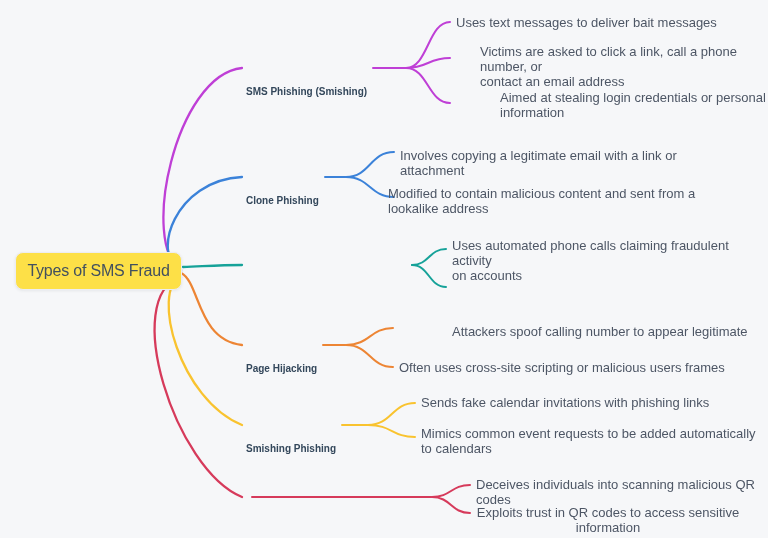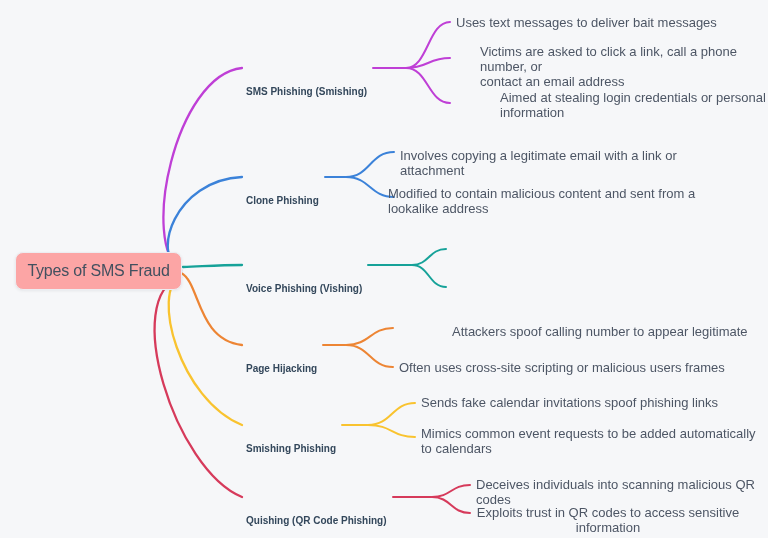--- a/index.html
+++ b/index.html
@@ -18,21 +18,21 @@
   }
   svg.links path{
     fill:none;
     stroke-width:2;
     stroke-linecap:round;
   }
   svg.links path.trunk{stroke-width:2.3;}
   .root-node{
     position:absolute;left:15px;top:252px;
     width:167px;height:38px;
-    background:#fca5a5;
+    background:#fde047;
     border:1px solid #ededf1;
     border-radius:8px;
     box-shadow:0 1px 3px rgba(40,50,70,.08);
     display:flex;align-items:center;justify-content:center;
     z-index:3;
     box-sizing:border-box;
   }
   .root-label{
     font-size:16px;
     color:#42505f;
@@ -107,52 +107,49 @@
   </div>
 
   <div class="branch-row" style="left:246px;top:59px;width:160px;">
     <span class="branch-label">SMS Phishing (Smishing)</span>
     <span class="branch-line" style="background: rgb(191, 63, 214);"></span>
   </div>
   <div class="branch-row" style="left:246px;top:168px;width:100px;">
     <span class="branch-label">Clone Phishing</span>
     <span class="branch-line" style="background: rgb(59, 130, 217);"></span>
   </div>
-  <div class="branch-row" style="left:246px;top:256px;width:166px;">
-    <span class="branch-label">Voice Phishing (Vishing)</span>
-    <span class="branch-line" style="background: rgb(22, 162, 153);"></span>
-  </div>
   <div class="branch-row" style="left:246px;top:336px;width:100px;">
     <span class="branch-label">Page Hijacking</span>
     <span class="branch-line" style="background: rgb(237, 133, 52);"></span>
   </div>
   <div class="branch-row" style="left:246px;top:416px;width:122px;">
     <span class="branch-label">Smishing Phishing</span>
     <span class="branch-line" style="background: rgb(249, 195, 47);"></span>
   </div>
   <div class="branch-row" style="left:246px;top:488px;width:186px;">
-    <span class="branch-label">Quishing (QR Code Phishing)</span>
     <span class="branch-line" style="background: rgb(214, 58, 91);"></span>
   </div>
 
   <div class="leaf" style="left:456px;top:15px;">Uses text messages to deliver bait messages</div>
   <div class="leaf" style="left:480px;top:44px;">Victims are asked to click a link, call a phone number, or
 contact an email address</div>
   <div class="leaf" style="left:456px;top:90px;margin-left:44px;">Aimed at stealing login credentials or personal
 information</div>
 
   <div class="leaf" style="left:400px;top:124px;margin-top:24px;">Involves copying a legitimate email with a link or
 attachment</div>
   <div class="leaf" style="left:388px;top:186px;">Modified to contain malicious content and sent from a
 lookalike address</div>
 
+  <div class="leaf" style="left:452px;top:238px;">Uses automated phone calls claiming fraudulent activity
+on accounts</div>
   <div class="leaf" style="left:452px;top:280px;margin-top:44px;">Attackers spoof calling number to appear legitimate</div>
 
   <div class="leaf" style="left:399px;top:360px;">Often uses cross-site scripting or malicious users frames</div>
 
-  <div class="leaf" style="left:421px;top:395px;">Sends fake calendar invitations spoof phishing links</div>
+  <div class="leaf" style="left:421px;top:395px;">Sends fake calendar invitations with phishing links</div>
   <div class="leaf" style="left:476px;top:477px;">Deceives individuals into scanning malicious QR codes</div>
 
   <div class="leaf" style="left:421px;top:426px;">Mimics common event requests to be added automatically
 to calendars</div>
   <div class="leaf" style="left:448px;top:505px;text-align:center;">Exploits trust in QR codes to access sensitive information</div>
 
 </div>
 
 </body></html>

